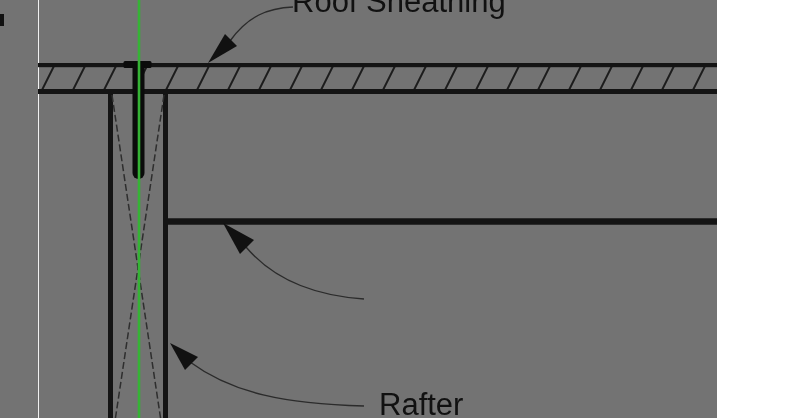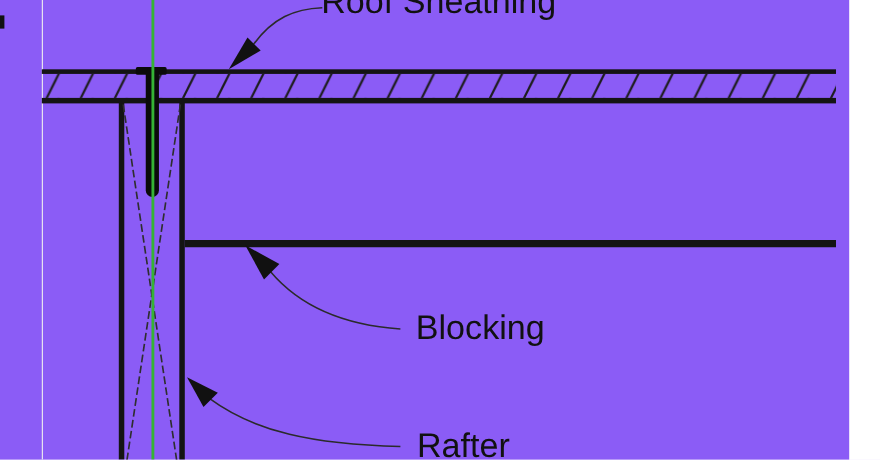--- a/index.html
+++ b/index.html
@@ -3,24 +3,24 @@
 <meta charset="utf-8">
 <style>
   html, body {
     margin: 0;
     padding: 0;
     background: #ffffff;
     font-family: "Liberation Sans", sans-serif;
   }
   .stage {
     position: relative;
-    width: 772px;
+    width: 717px;
     height: 418px;
     overflow: hidden;
-    background: #8b5cf6;
+    background: #737373;
   }
   .stage svg {
     position: absolute;
     left: 0;
     top: 0;
     display: block;
   }
   .callout-label {
     position: absolute;
     font-size: 31px;
@@ -71,17 +71,16 @@
     <polygon points="170,343 198,357 185,370" fill="#111111"></polygon>
 
     <rect x="123.5" y="61" width="28" height="7" rx="1.5" fill="#0b0b0b"></rect>
     <line x1="138.5" y1="67" x2="138.5" y2="173" stroke="#0b0b0b" stroke-width="12" stroke-linecap="round"></line>
 
     <line x1="139" y1="0" x2="139" y2="418" stroke-width="2.6" stroke="#35b335"></line>
   </svg>
 
   <div class="callout-label lbl-roof-sheathing">Roof Sheathing</div>
 
-  <div class="callout-label lbl-blocking">Blocking</div>
 
   <div class="callout-label lbl-rafter">Rafter</div>
 
 </div>
 
 </body></html>

